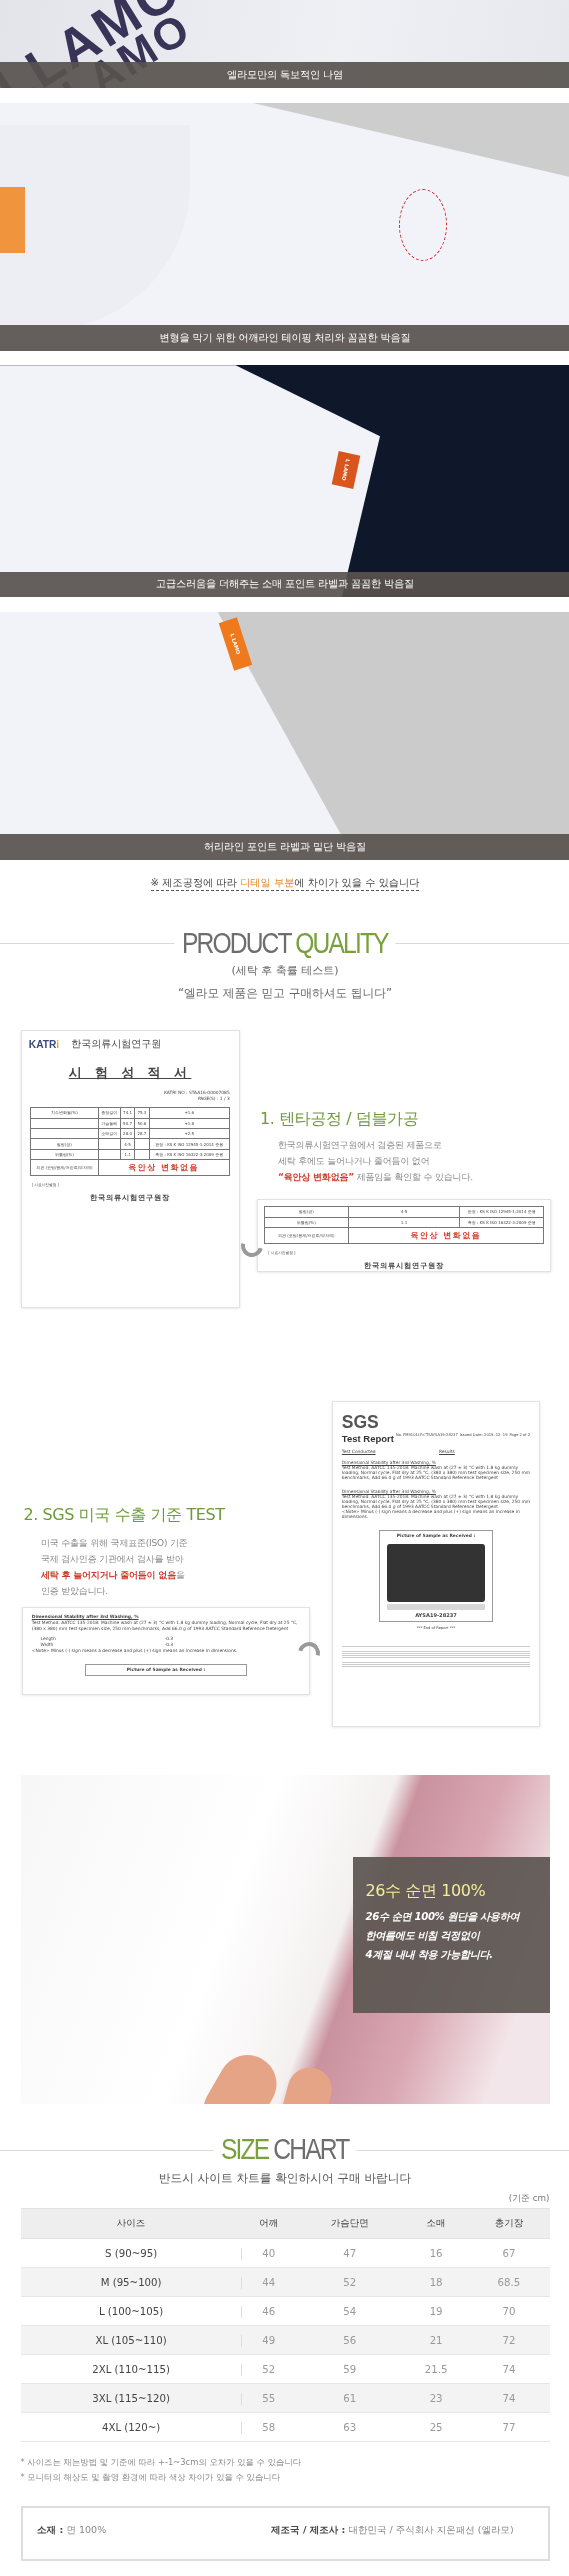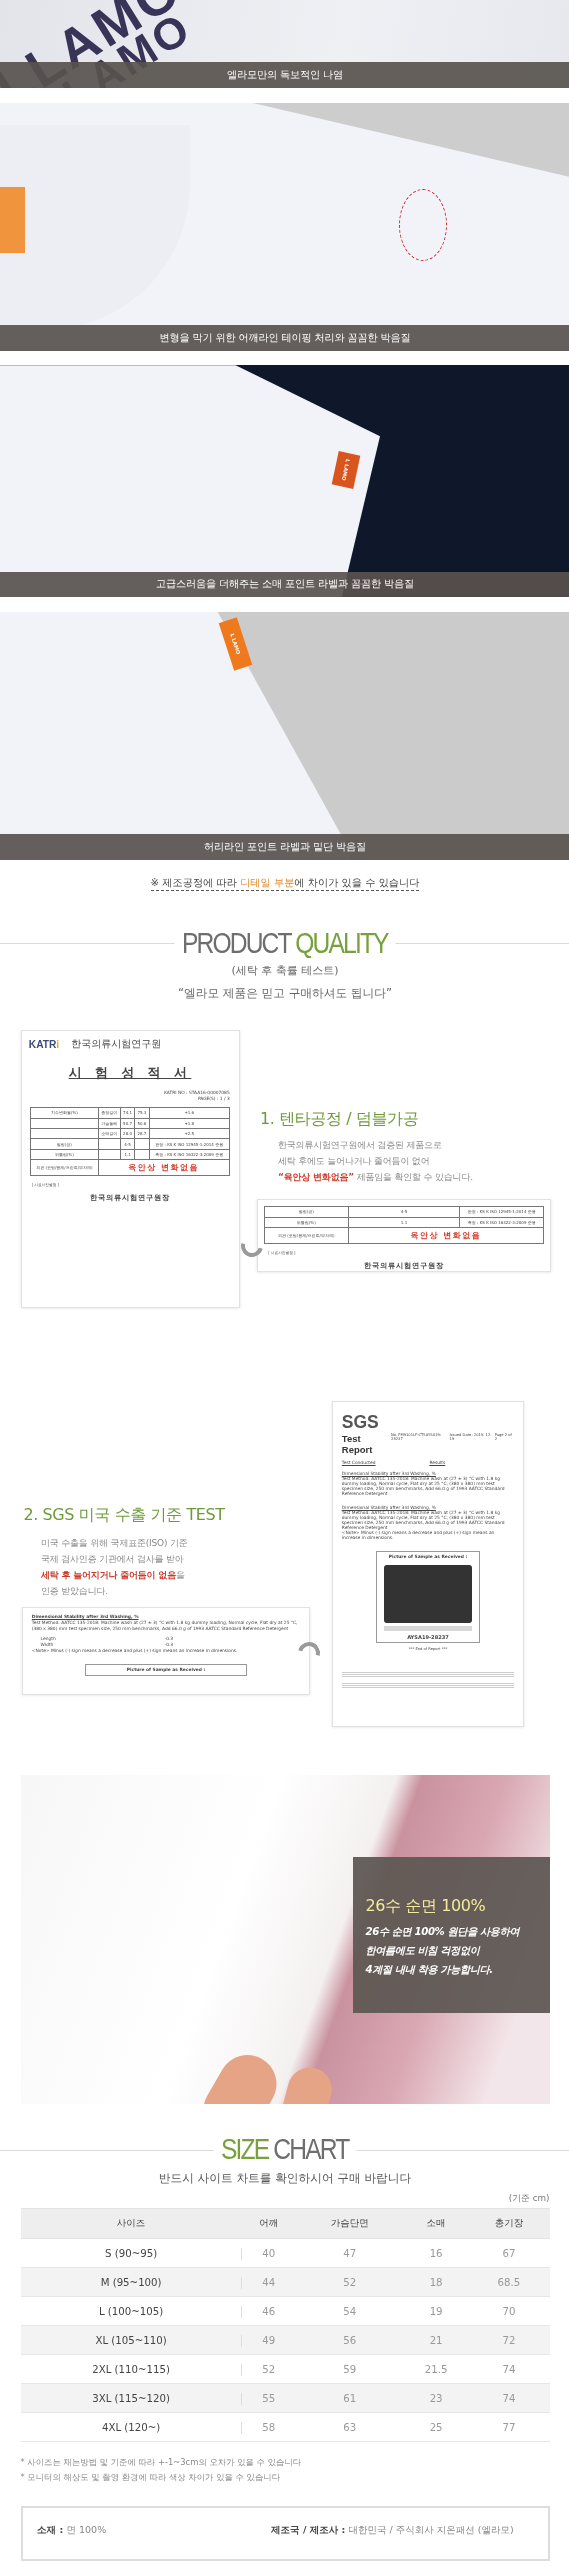--- a/index.html
+++ b/index.html
@@ -53,21 +53,21 @@
   
   .test2 { position: relative; height: 380px; }
   .sgs-logo { font-family: "Liberation Sans", sans-serif; font-size: 17.5px; font-weight: bold; color: #555; }
   .sgs-title { font-family: "Liberation Sans", sans-serif; font-size: 9.5px; font-weight: bold; color: #333; }
   .sample-box { border: 0.7px solid #999; margin: 4.4px auto; width: 60%; text-align: center; font-size: 4.4px; font-weight: bold; padding: 2.2px; }
   .sample-cloth { height: 58px; background: #333; margin: 5.8px 4.4px 2.9px; border-radius: 2.9px; }
   .ruler { height: 5.8px; background: #d8d8d8; margin: 0 4.4px; }
 
   
   #cotton { position: relative; height: 329px; width: 529px; margin: 0 auto; background: linear-gradient(110deg, #f7f7f7 0%, #ffffff 40%, #f4f0f0 58%, #c9929e 62%, #d9a7b2 75%, #f3e6ea 90%); overflow: hidden; }
-  .cotton-box { position: absolute; left: 332px; top: 82px; width: 198px; height: 156px; background: rgba(95,88,84,0.95); padding: 39px 13px; color: #fff; }
+  .cotton-box { position: absolute; left: 332px; top: 82px; width: 198px; height: 156px; background: rgba(95,88,84,0.95); padding: 24px 13px; color: #fff; }
   .cotton-box h3 { font-size: 16px; color: #f4ec9a; font-weight: normal; letter-spacing: -0.4px; margin-bottom: 4.4px; }
   .cotton-box p { font-size: 10.2px; line-height: 19px; font-weight: bold; letter-spacing: -0.4px; font-style: italic; }
   .finger { position: absolute; background: #e6a487; border-radius: 29px; }
 
   
   .size-sub { text-align: center; font-size: 11.7px; color: #555; margin-top: 4.4px; }
   .unit { text-align: right; font-size: 8.8px; color: #777; padding-right: 20.5px; margin-top: 7.3px; }
   table.size { width: 529px; margin: 2.9px auto 0; border-collapse: collapse; }
   table.size th { background: #eeeeee; height: 30px; font-weight: normal; font-size: 9.5px; color: #444; border-top: 0.7px solid #e3e3e3; border-bottom: 0.7px solid #e3e3e3; }
   table.size td { height: 29px; text-align: center; font-size: 10.2px; color: #999; border-bottom: 0.7px solid #e6e6e6; }
@@ -232,21 +232,21 @@
         </div>
       <div style="display:flex; padding-left:8.8px;">
           <span style="width:124px;">Width</span>
           <span>-0.3</span>
         </div>
       <div>&lt;Note&gt; Minus (-) sign means a decrease and plus (+) sign means an increase in dimensions.</div>
       <div class="sample-box" style="margin-top:10.2px;">Picture of Sample as Received :</div>
     </div>
     <div class="arrow" style="left:298px; top:247px; transform:rotate(150deg);"></div>
 
-    <div class="doc" style="left:332px; top:5.8px; width:192px; height:326px; padding:10.2px 8.8px;">
+    <div class="doc" style="left:332px; top:5.8px; width:208px; height:326px; padding:10.2px 8.8px;">
       <div class="sgs-logo">SGS</div>
       <div class="row" style="align-items:flex-start;">
         <span class="sgs-title">Test Report</span>
         <span style="font-size:3.7px;">No. FM9101LF-CTSAYSA19-28237</span>
         <span style="font-size:3.7px;">Issued Date: 2019. 12. 19</span>
         <span style="font-size:3.7px;">Page 2 of 2</span>
       </div>
       <div class="row" style="margin-top:4.4px; text-decoration:underline; width:60%;">
         <span>Test Conducted</span>
           <span>Results</span>

